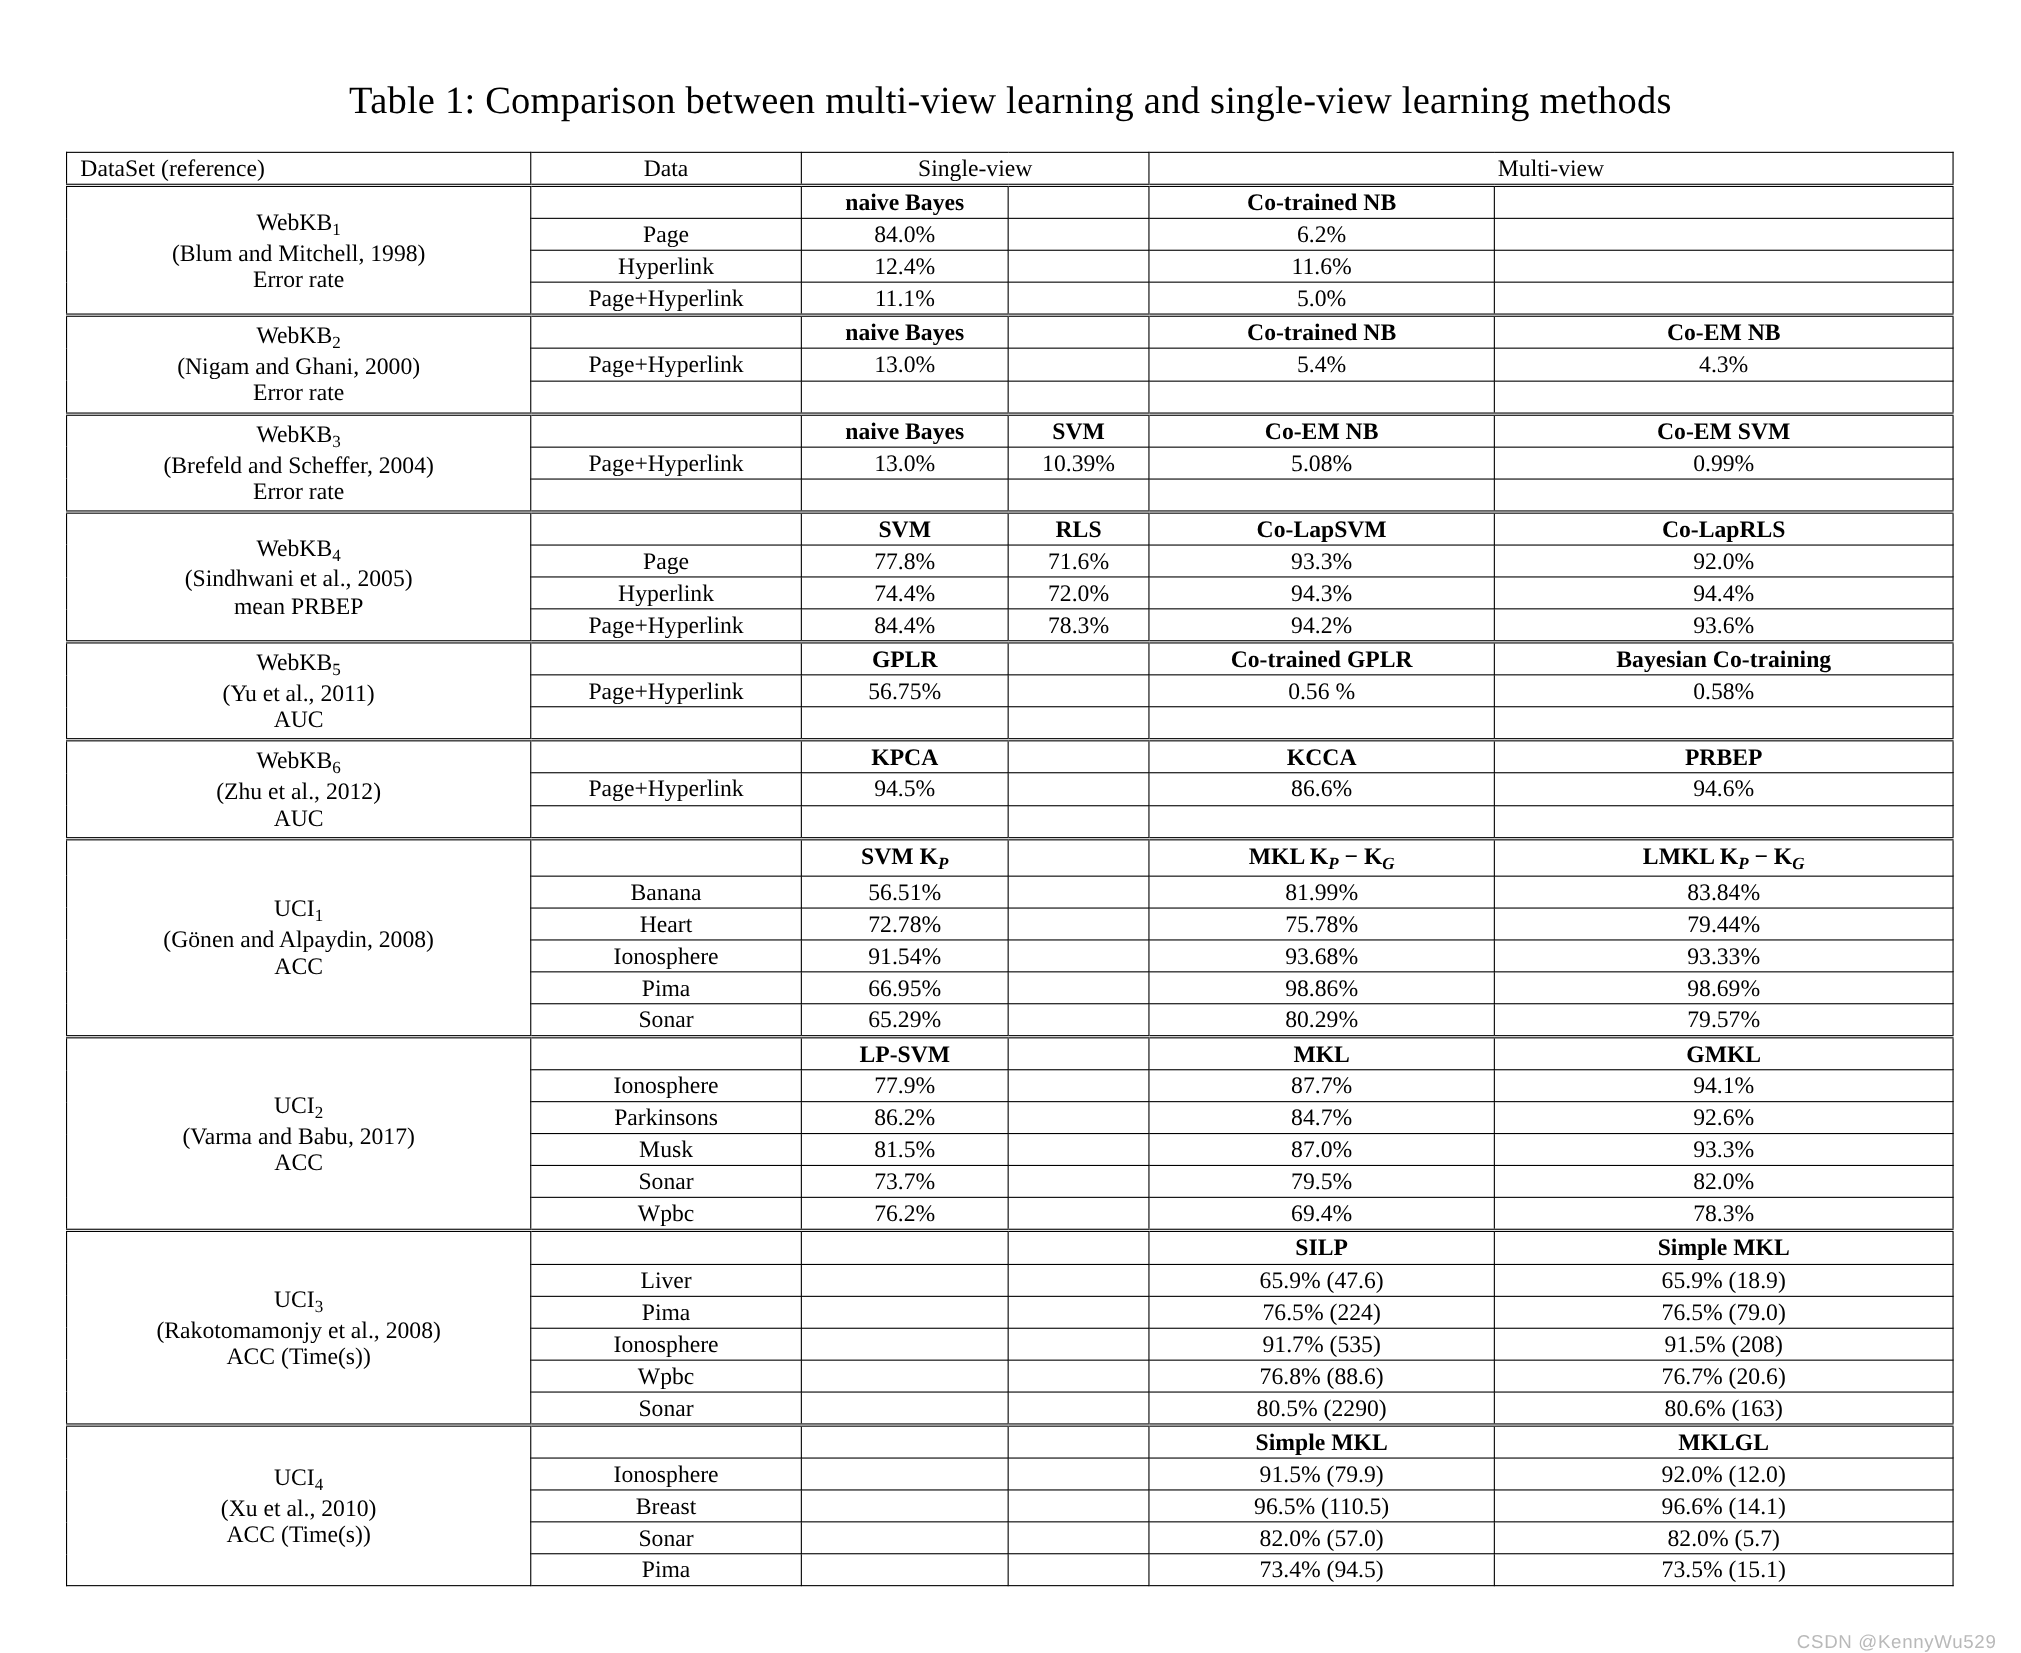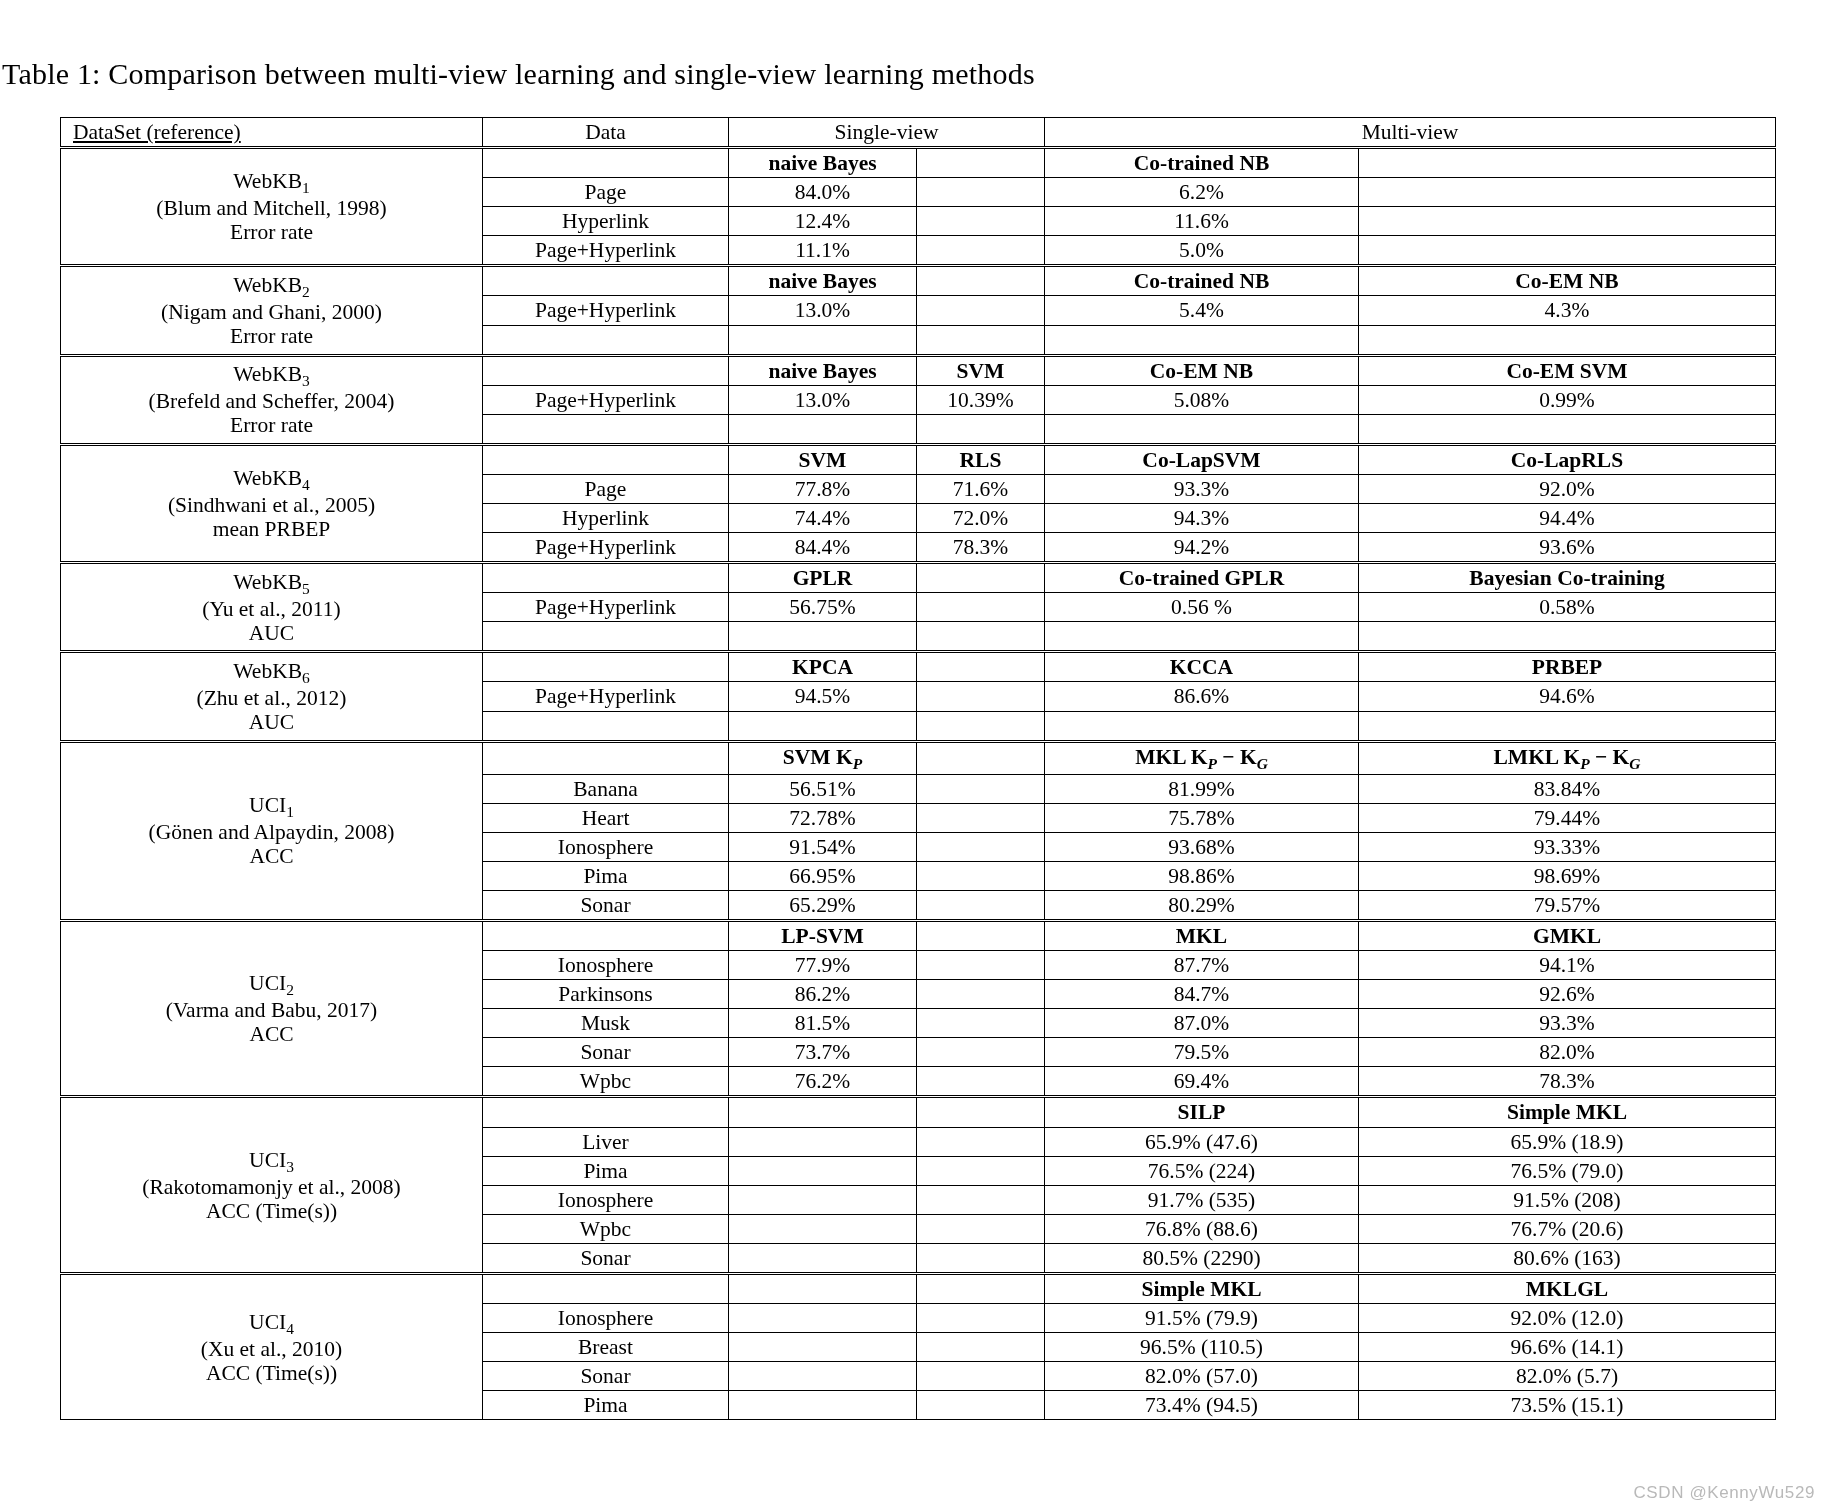--- a/index.html
+++ b/index.html
@@ -9,23 +9,24 @@
   }
   body {
     width: 1837px;
     height: 1503px;
     font-family: "Liberation Serif", "DejaVu Serif", serif;
     color: #000000;
     position: relative;
     overflow: hidden;
   }
   #page-title {
-    font-size: 30px;
+    text-align: center;
+    font-size: 35px;
     font-weight: normal;
-    margin: 2px;
+    margin: 17px;
     padding-top: 55px;
     letter-spacing: 0.2px;
   }
   #table-wrap {
     margin: 26px 60px 0 60px;
   }
   table.maintable {
     border-collapse: collapse;
     table-layout: fixed;
     width: 1715px;
@@ -44,21 +45,21 @@
   col.c-sv1     { width: 188px; }
   col.c-sv2     { width: 128px; }
   col.c-mv1     { width: 314px; }
   col.c-mv2     { width: 417px; }
 
   .cell {
     padding: 2px 6px;
     white-space: nowrap;
   }
   .ctr { text-align: center; }
-  .lft { text-align: left; padding-left: 12px; text-decoration: underline; }
+  .lft { text-align: left; padding-left: 12px; }
   .bold { font-weight: bold; }
 
   
   tr.blocktop > td { border-top: 3px double #000; }
 
   
   td.datasetcell {
     vertical-align: top;
     text-align: center;
     padding: 3px 0 3px 12px;

